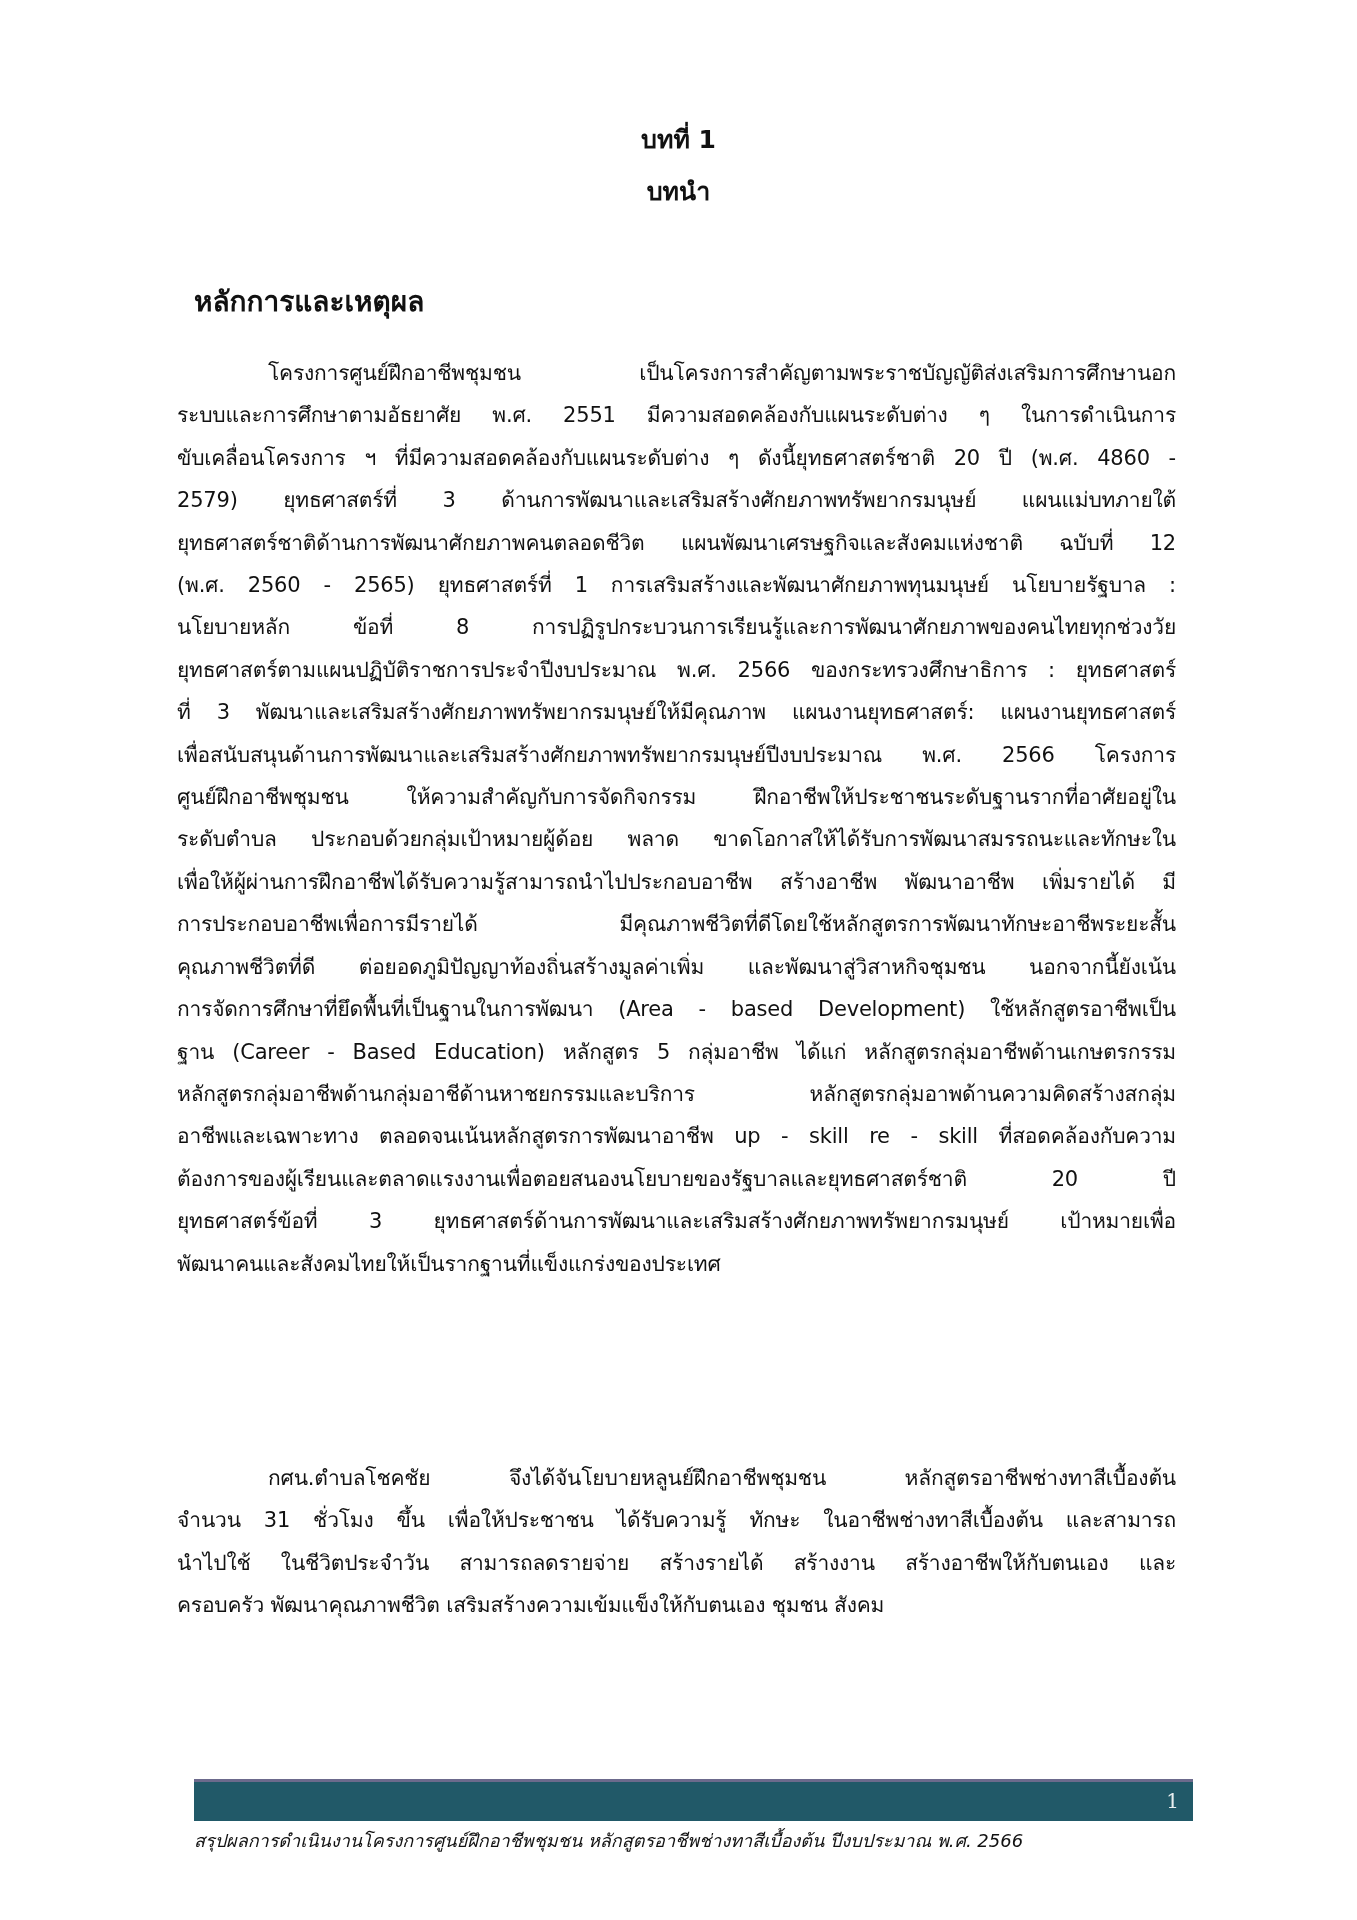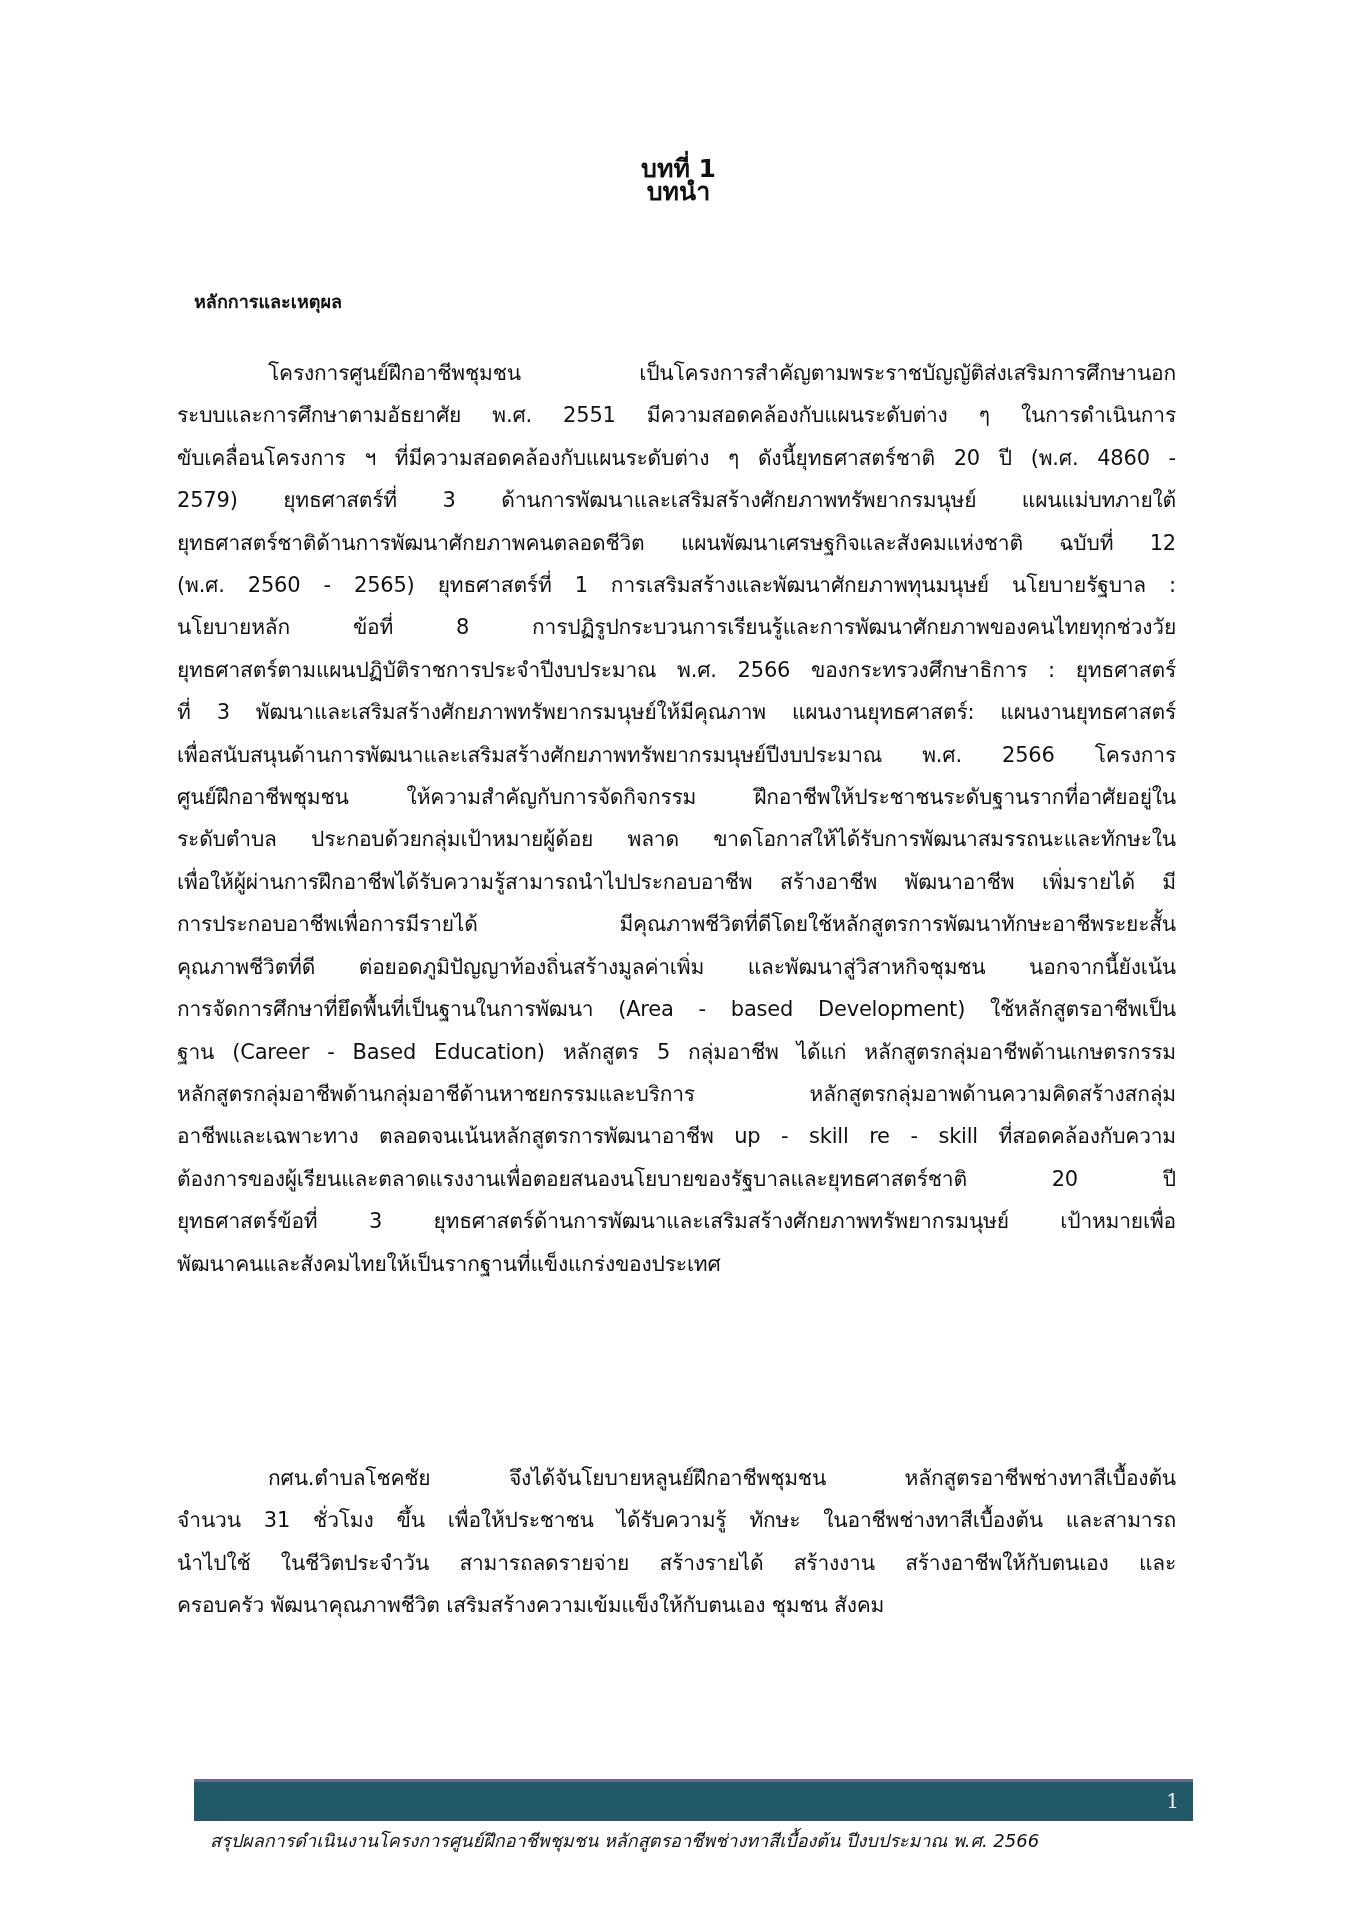--- a/index.html
+++ b/index.html
@@ -23,37 +23,36 @@
     }
     .chapter-number {
       position: absolute;
       left: 0;
       width: 100%;
       top: 118px;
       text-align: center;
       font-size: 25px;
       font-weight: bold;
       line-height: 44px;
-      margin-top: 29px;
     }
     .chapter-title {
       position: absolute;
       left: 0;
       width: 100%;
       top: 170px;
       text-align: center;
       font-size: 25px;
       font-weight: bold;
       line-height: 44px;
     }
     .section-heading {
       position: absolute;
       left: 194px;
       top: 280px;
-      font-size: 18px;
+      font-size: 28px;
       font-weight: bold;
       line-height: 44px;
     }
     .body-text {
       position: absolute;
       left: 177px;
       width: 999px;
       font-size: 21px;
       line-height: 42.4px;
       text-align: justify;
@@ -88,21 +87,21 @@
       position: absolute;
       right: 14px;
       top: 4px;
       color: #e8eef0;
       font-family: "DejaVu Serif", "Liberation Serif", serif;
       font-size: 20px;
       line-height: 30px;
     }
     .footer-caption {
       position: absolute;
-      left: 210px;
+      left: 194px;
       top: 1826px;
       font-size: 18px;
       font-style: italic;
       line-height: 30px;
       color: #111111;
     }
   </style>
 </head>
 <body>
 

